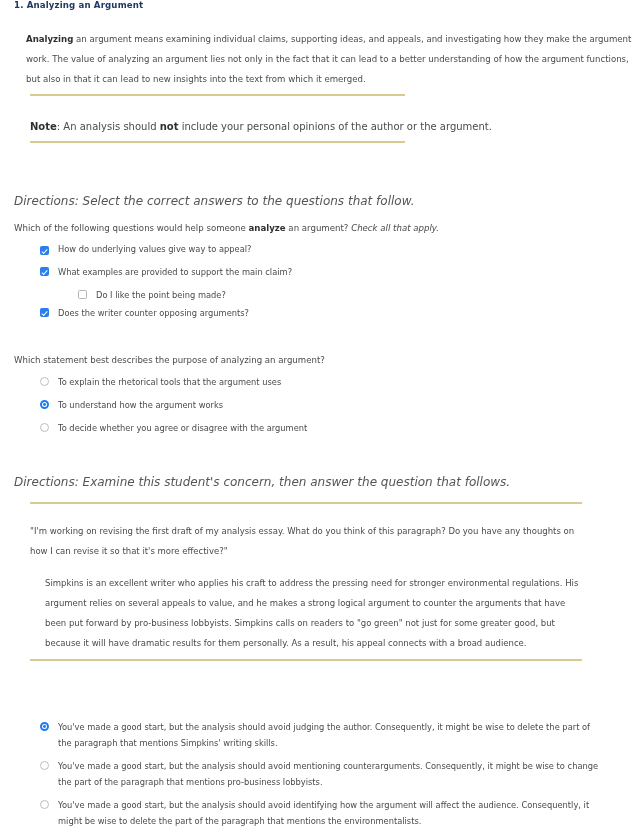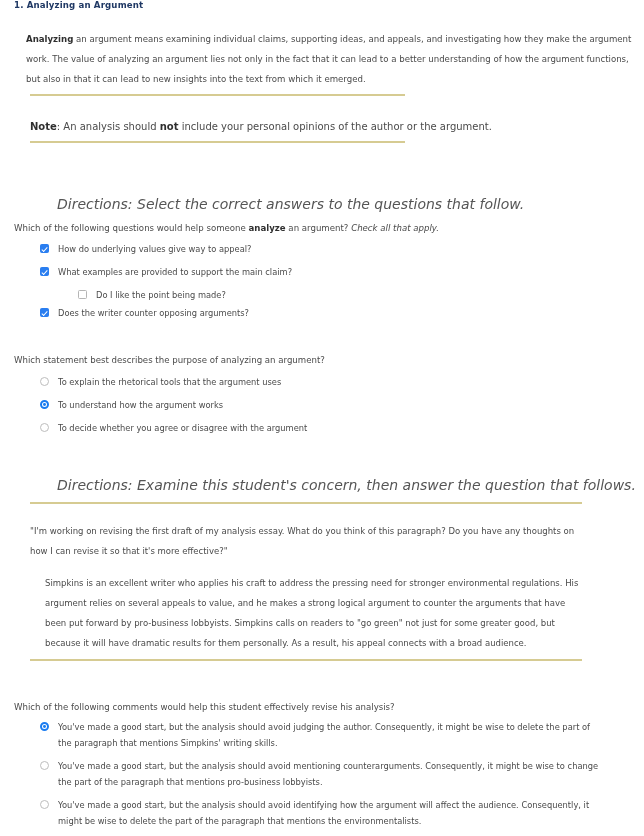--- a/index.html
+++ b/index.html
@@ -62,23 +62,22 @@
     font-size: 10px;
     color: #4a4a4a;
     line-height: 14px;
   }
   .note b { color: #2f2f2f; }
 
   .directions {
     position: absolute;
     left: 14px;
     font-style: italic;
-    font-size: 14px;
+    font-size: 12px;
     color: #555555;
-    margin-left: 43px;
   }
 
   .qtext {
     position: absolute;
     left: 14px;
     font-size: 8.6px;
     color: #4a4a4a;
   }
   .qtext b { color: #2f2f2f; }
   .qtext i { font-style: italic; }
@@ -181,21 +180,21 @@
   <hr class="rule" style="left:30px; top:90px; width:375px;">
 
   <p class="note"><b>Note</b><span>: An analysis should </span><b>not</b><span> include your personal opinions of the author or the argument.</span></p>
 
   <hr class="rule" style="left:30px; top:137px; width:375px;">
 
   <p class="directions" style="top:182px;">Directions: Select the correct answers to the questions that follow.</p>
 
   <p class="qtext" style="top:214px;"><span>Which of the following questions would help someone </span><b>analyze</b><span> an argument? </span><i>Check all that apply.</i></p>
 
-  <div class="option" style="top:241px;">
+  <div class="option" style="top:241px;align-items:center;">
     <span class="cb checked"></span>
     <span class="lbl">How do underlying values give way to appeal?</span>
   </div>
   <div class="option" style="top:264px;">
     <span class="cb checked"></span>
     <span class="lbl">What examples are provided to support the main claim?</span>
   </div>
   <div class="option" style="top:287px;padding-left:38px;">
     <span class="cb"></span>
     <span class="lbl">Do I like the point being made?</span>
@@ -223,21 +222,20 @@
   <p class="directions" style="top:463px;">Directions: Examine this student's concern, then answer the question that follows.</p>
 
   <hr class="rule" style="left:30px; top:498px; width:552px;">
 
   <p class="quote" style="top:512px;">"I'm working on revising the first draft of my analysis essay. What do you think of this paragraph? Do you have any thoughts on how I can revise it so that it's more effective?"</p>
 
   <p class="para" style="top:564px;">Simpkins is an excellent writer who applies his craft to address the pressing need for stronger environmental regulations. His argument relies on several appeals to value, and he makes a strong logical argument to counter the arguments that have been put forward by pro-business lobbyists. Simpkins calls on readers to "go green" not just for some greater good, but because it will have dramatic results for them personally. As a result, his appeal connects with a broad audience.</p>
 
   <hr class="rule" style="left:30px; top:655px; width:552px;">
 
-  <p class="qtext" style="top:693px;">Which of the following comments would help this student effectively revise his analysis?</p>
 
   <div class="option" style="top:719px; width:562px;">
     <span class="rb checked"></span>
     <span class="lbl">You've made a good start, but the analysis should avoid judging the author. Consequently, it might be wise to delete the part of the paragraph that mentions Simpkins' writing skills.</span>
   </div>
   <div class="option" style="top:758px; width:562px;">
     <span class="rb"></span>
     <span class="lbl">You've made a good start, but the analysis should avoid mentioning counterarguments. Consequently, it might be wise to change the part of the paragraph that mentions pro-business lobbyists.</span>
   </div>
   <div class="option" style="top:797px; width:562px;">

